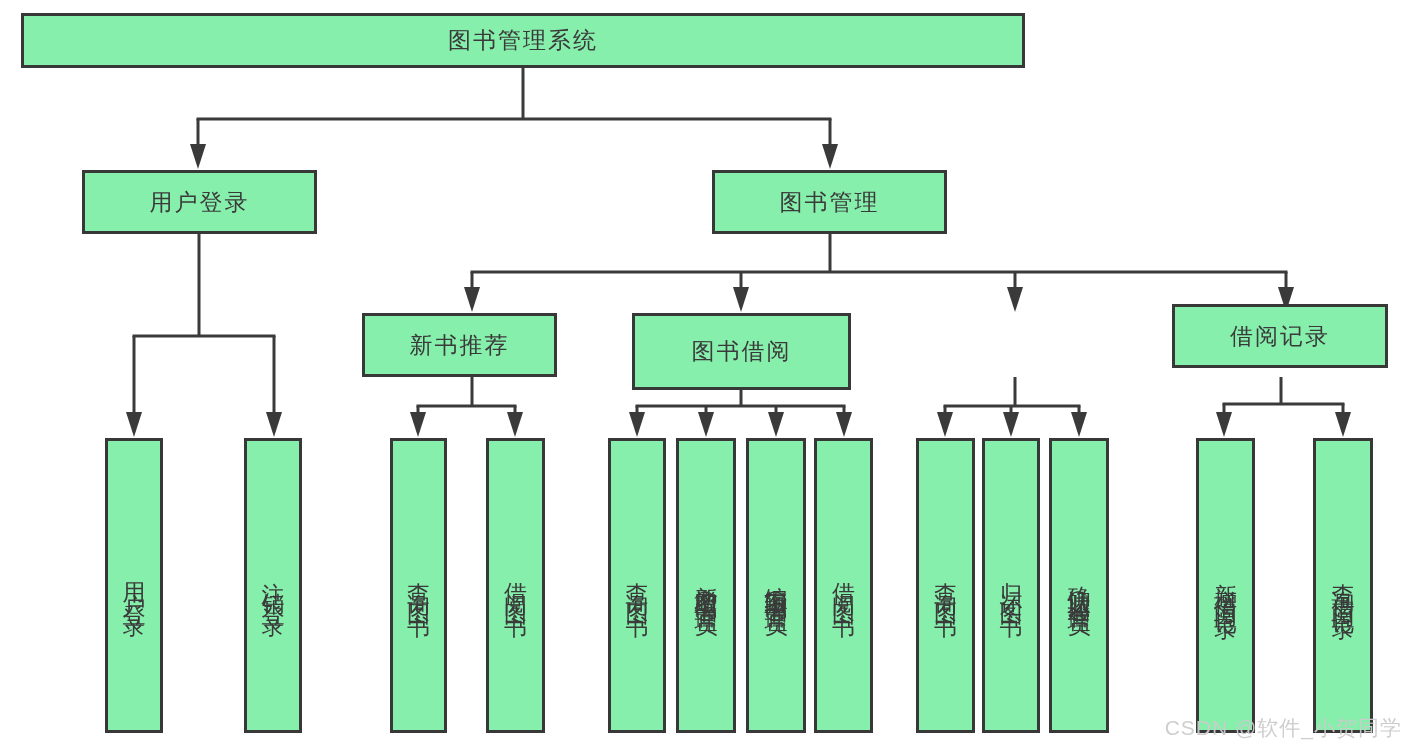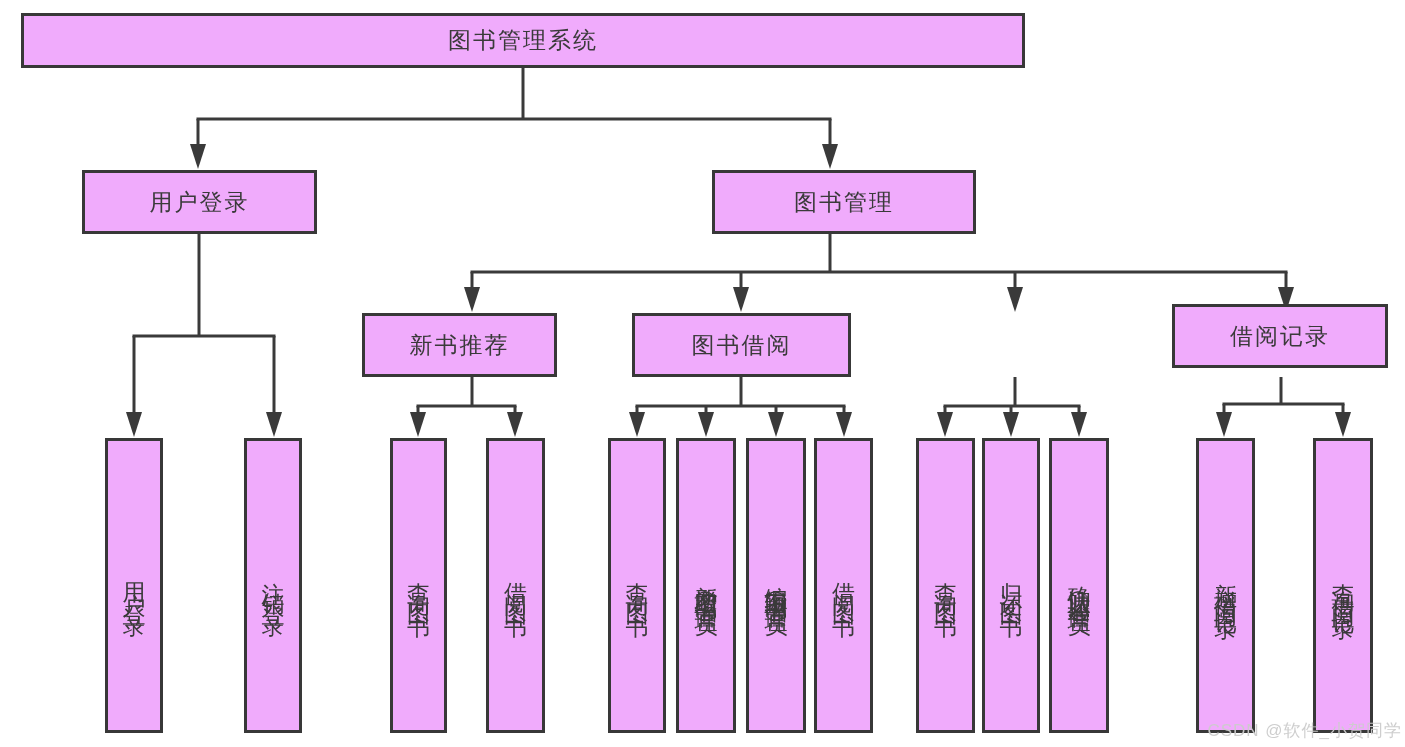--- a/index.html
+++ b/index.html
@@ -18,21 +18,21 @@
   #connectors {
     position: absolute;
     left: 0; top: 0;
     width: 1405px;
     height: 747px;
   }
   .node {
     position: absolute;
     box-sizing: border-box;
     border: 3px solid #383838;
-    background: #f0abfc;
+    background: #86efac;
     display: flex;
     align-items: center;
     justify-content: center;
     z-index: 2;
   }
   .h-label {
     color: #3a3a3a;
     font-size: 23px;
     letter-spacing: 2px;
     white-space: nowrap;
@@ -45,21 +45,21 @@
     letter-spacing: 11px;
     line-height: 1;
     white-space: nowrap;
   }
   .v-label.mid   { letter-spacing: 7px; }
   .v-label.tight { letter-spacing: 4px; }
   #watermark {
     position: absolute;
     right: 3px;
     bottom: 5px;
-    font-size: 17px;
+    font-size: 21px;
     color: rgba(203,203,203,0.95);
     letter-spacing: 1px;
     z-index: 5;
     white-space: nowrap;
   }
 </style>
 </head>
 <body>
 
 <div id="canvas">
@@ -119,28 +119,28 @@
       <polygon points="1335,412 1351,412 1343,437" fill="#3a3a3a"></polygon>
     </svg>
 
   <div class="node" style="left:21px; top:13px; width:1004px; height:55px;">
     <span class="h-label">图书管理系统</span>
   </div>
 
   <div class="node" style="left:82px; top:170px; width:235px; height:64px;">
     <span class="h-label">用户登录</span>
   </div>
-  <div class="node" style="left:712px; top:170px; width:264px; height:64px;">
+  <div class="node" style="left:712px; top:170px; width:235px; height:64px;">
     <span class="h-label">图书管理</span>
   </div>
 
   <div class="node" style="left:362px; top:313px; width:195px; height:64px;">
     <span class="h-label">新书推荐</span>
   </div>
-  <div class="node" style="left:632px; top:313px; width:219px; height:64px;">
+  <div class="node" style="left:632px; top:313px; width:219px; height:77px;">
     <span class="h-label">图书借阅</span>
   </div>
   <div class="node" style="left:1172px; top:304px; width:216px; height:64px;">
     <span class="h-label">借阅记录</span>
   </div>
 
   <div class="node" style="left:105px; top:438px; width:58px; height:295px;">
     <span class="v-label">用户登录</span>
   </div>
   <div class="node" style="left:244px; top:438px; width:58px; height:295px;">

